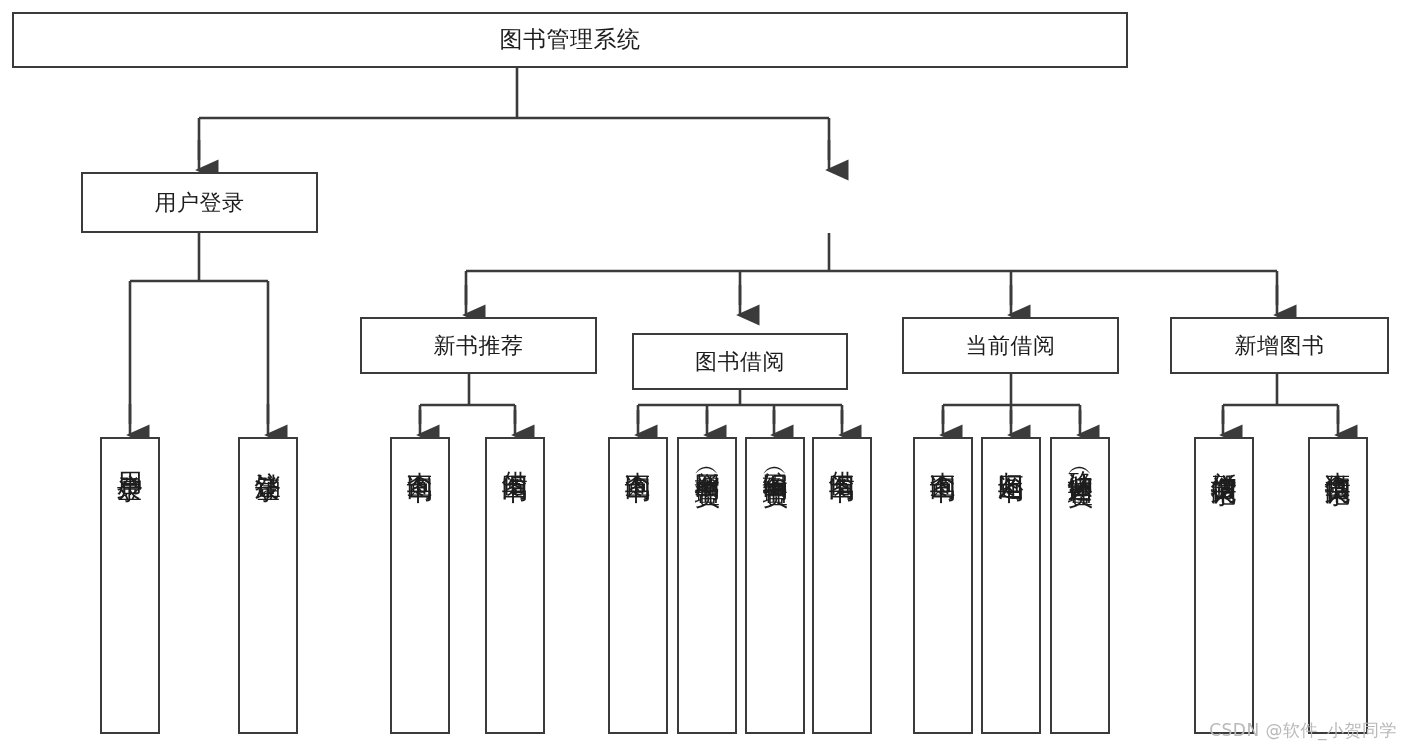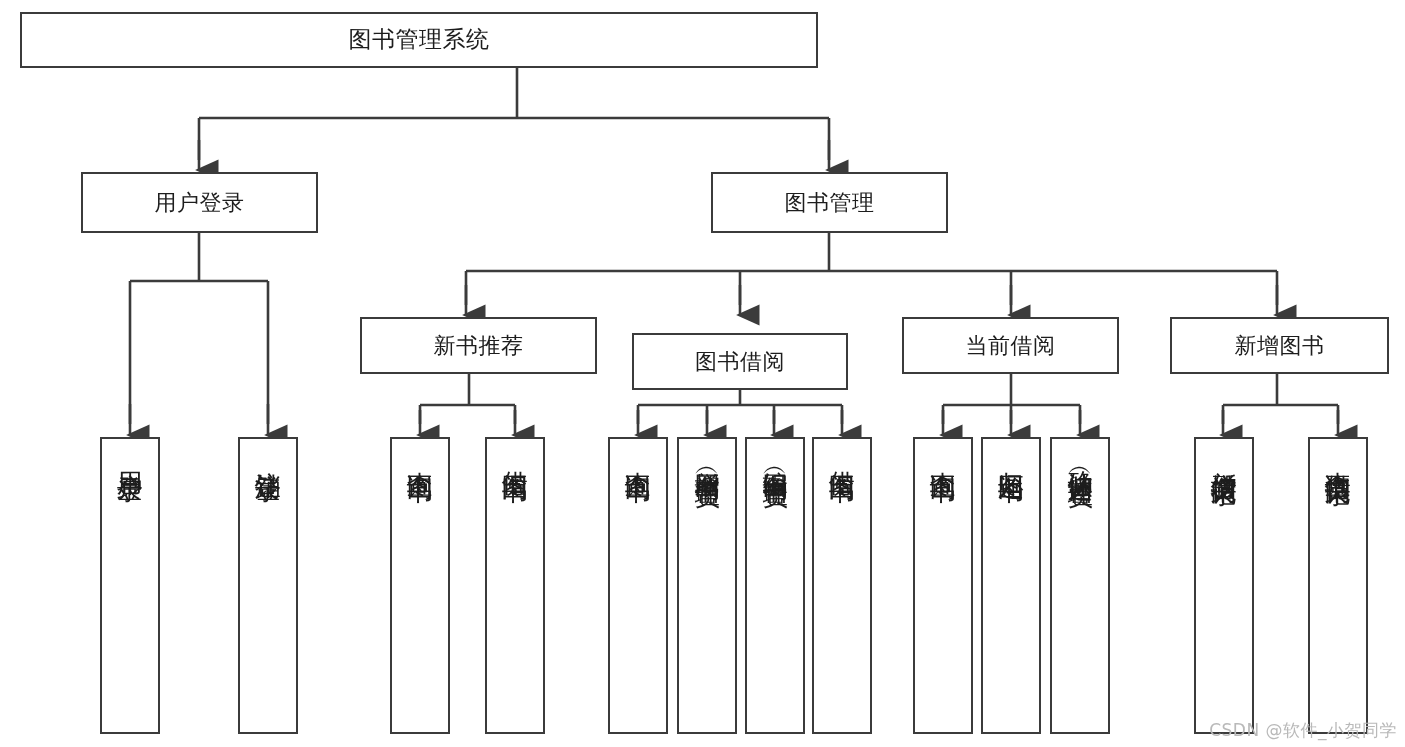--- a/index.html
+++ b/index.html
@@ -153,31 +153,28 @@
 
       <path d="M 943 410 L 943 435"></path>
       <path d="M 1011 410 L 1011 435"></path>
       <path d="M 1080 410 L 1080 435"></path>
 
       <path d="M 1223 410 L 1223 435"></path>
       <path d="M 1338 410 L 1338 435"></path>
     </g>
   </svg>
 
-  <div class="node h root" style="left:20px; top:12px; width:798px; height:56px;">
+  <div class="node h root" style="left:12px; top:12px; width:1116px; height:56px;">
     <span class="lbl">图书管理系统</span>
   </div>
 
   <div class="node h" style="left:81px; top:172px; width:237px; height:61px;">
     <span class="lbl">用户登录</span>
   </div>
 
-  <div class="node h" style="left:711px; top:172px; width:237px; height:61px;">
-    <span class="lbl">图书管理</span>
-  </div>
 
   <div class="node h" style="left:360px; top:317px; width:237px; height:57px;">
     <span class="lbl">新书推荐</span>
   </div>
 
   <div class="node h" style="left:632px; top:333px; width:216px; height:57px;">
     <span class="lbl">图书借阅</span>
   </div>
 
   <div class="node h" style="left:902px; top:317px; width:217px; height:57px;">

